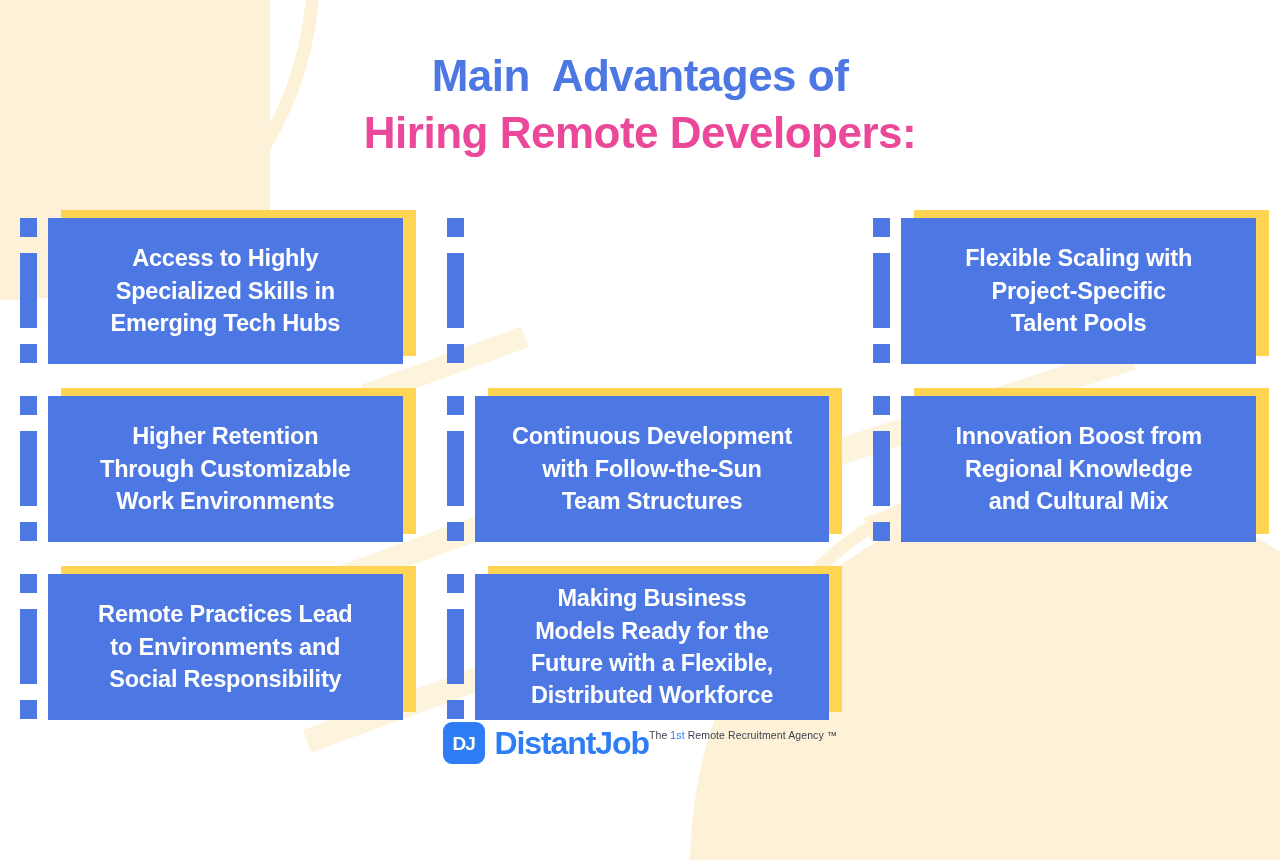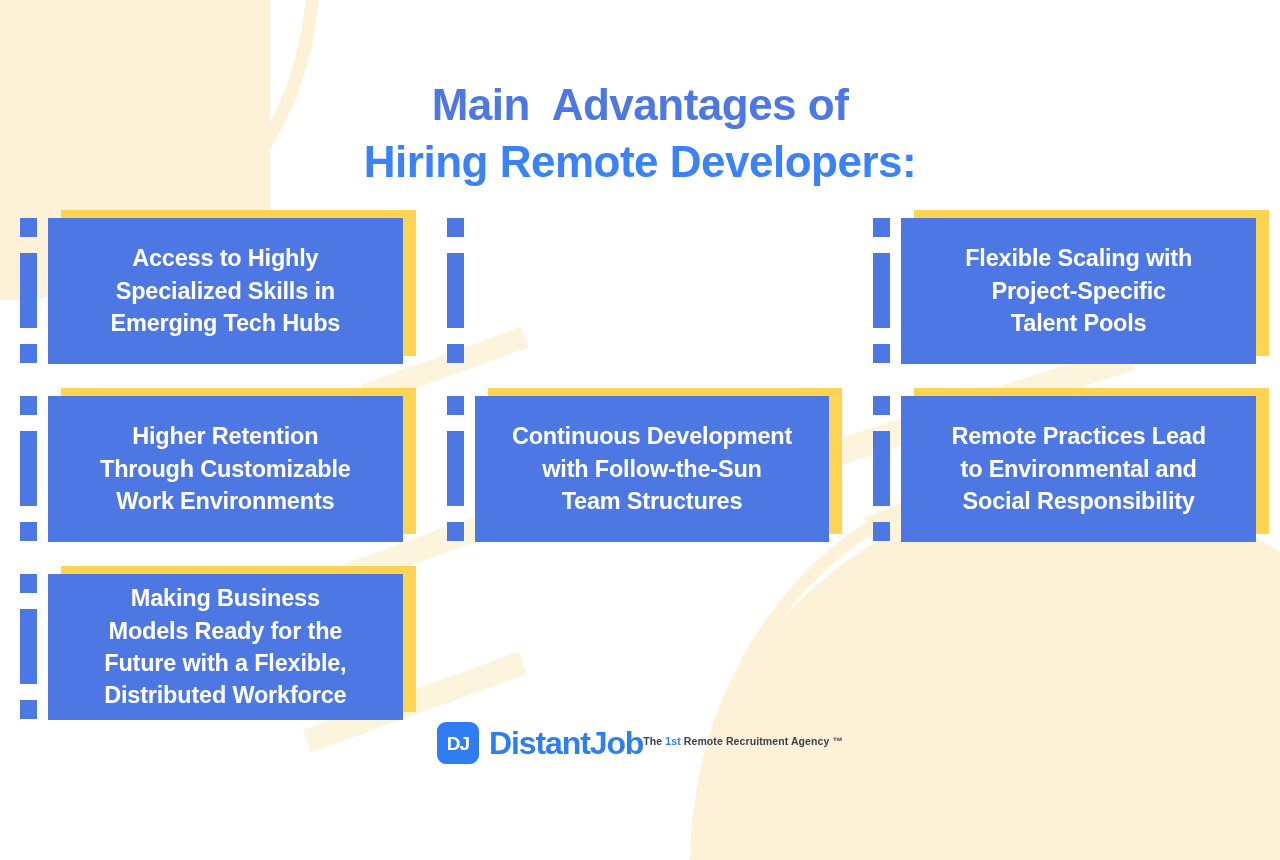--- a/index.html
+++ b/index.html
@@ -91,35 +91,35 @@
   
   .page {
     position: relative;
     z-index: 2;
     width: 1280px;
     height: 860px;
   }
 
   
   .title-block {
-    padding-top: 80px;
+    padding-top: 51px;
     text-align: center;
   }
   .title-line-1 {
     font-size: 44px;
     font-weight: bold;
     color: #4d78e3;
     letter-spacing: -.5px;
     line-height: 1.12;
     white-space: pre;
   }
   .title-line-2 {
     font-size: 44px;
     font-weight: bold;
-    color: #3b82f6;
+    color: #ec4899;
     letter-spacing: -.5px;
     line-height: 1.12;
     margin-top: 8px;
   }
 
   
   .grid {
     position: absolute;
     top: 200px;
     left: 0;
@@ -225,23 +225,23 @@
   }
   .logo-words { display: flex; flex-direction: row; }
   .logo-name {
     font-size: 32px;
     font-weight: bold;
     letter-spacing: -1.1px;
     line-height: 1;
     color: #2f7df4;
   }
   .logo-tag {
-    margin-top: 9px;
+    margin-top: 3px;
     font-size: 10.5px;
-    font-weight: bold;
+    font-weight: normal;
     letter-spacing: .1px;
     color: #3b4250;
     line-height: 1;
   }
   .logo-tag .hl { color: #2f7df4; }
 </style>
 </head>
 <body>
 
 <div class="bg-layer">
@@ -333,32 +333,47 @@
       <div class="card-wrap">
         <div class="card-shadow"></div>
         <div class="card">
           <div class="card-text">Continuous Development
 with Follow-the-Sun
 Team Structures</div>
         </div>
       </div>
     </div>
 
+    <div class="cell">
+      <div class="deco">
+        <div class="deco-sq"></div>
+        <div class="deco-bar"></div>
+        <div class="deco-sq"></div>
+      </div>
+      <div class="card-wrap">
+        <div class="card-shadow"></div>
+        <div class="card">
+          <div class="card-text">Innovation Boost from
+Regional Knowledge
+and Cultural Mix</div>
+        </div>
+      </div>
+    </div>
 
     <div class="cell">
       <div class="deco">
         <div class="deco-sq"></div>
         <div class="deco-bar"></div>
         <div class="deco-sq"></div>
       </div>
       <div class="card-wrap">
         <div class="card-shadow"></div>
         <div class="card">
           <div class="card-text">Remote Practices Lead
-to Environmental and
+to Environments and
 Social Responsibility</div>
         </div>
       </div>
     </div>
 
     <div class="cell">
       <div class="deco">
         <div class="deco-sq"></div>
         <div class="deco-bar"></div>
         <div class="deco-sq"></div>

